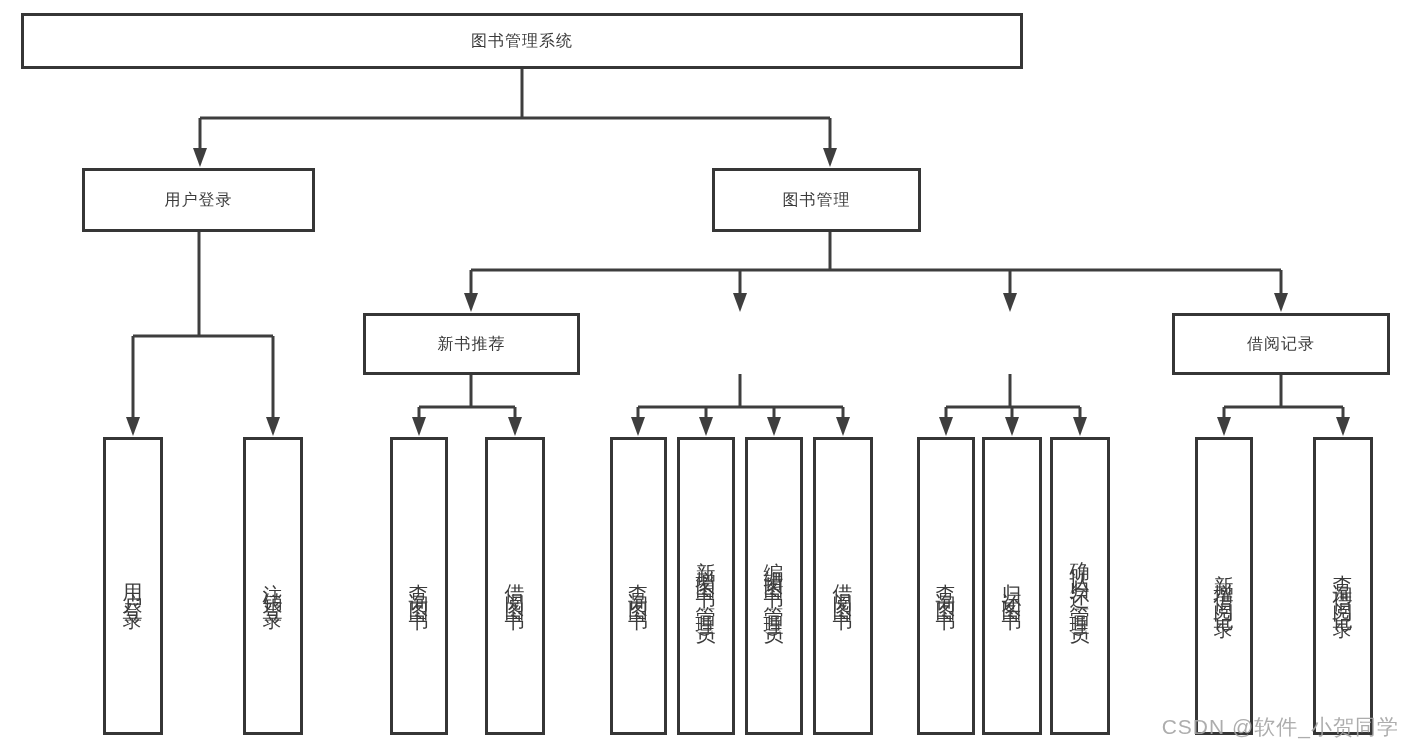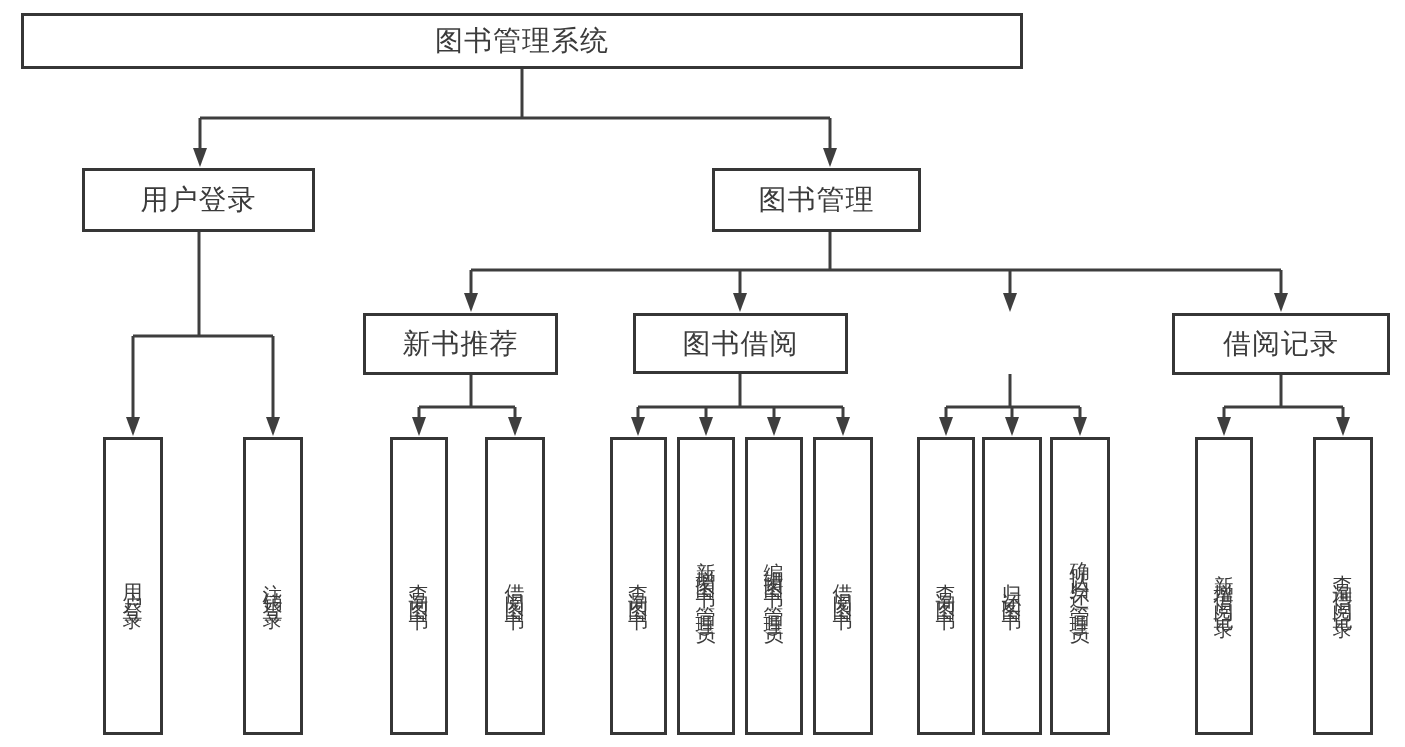--- a/index.html
+++ b/index.html
@@ -25,40 +25,40 @@
   }
   .node {
     position: absolute;
     box-sizing: border-box;
     border: 3px solid #363636;
     background: #ffffff;
     color: #3b3b3b;
     display: flex;
     align-items: center;
     justify-content: center;
-    font-size: 28px;
+    font-size: 16px;
     letter-spacing: 1px;
     line-height: 1;
   }
   .node.v {
     writing-mode: vertical-rl;
     text-orientation: mixed;
     letter-spacing: 9px;
     top: 437px;
     height: 298px;
     font-size: 20px;
     padding: 6px 0;
   }
   
   .n-root   { left: 21px;  top: 13px;  width: 1002px; height: 56px; }
   
   .n-login  { left: 82px;  top: 168px; width: 233px;  height: 64px; }
   .n-mgmt   { left: 712px; top: 168px; width: 209px;  height: 64px; }
   
-  .n-sec0   { left: 363px;  top: 313px; width: 195px; height: 62px; }
+  .n-sec0   { left: 363px;  top: 313px; width: 217px; height: 62px; }
   .n-sec1   { left: 633px;  top: 313px; width: 215px; height: 61px; }
   .n-sec2   { left: 903px;  top: 313px; width: 215px; height: 61px; }
   .n-sec3   { left: 1172px; top: 313px; width: 218px; height: 62px; text-align: center; }
   
   .n-g1c0 { left: 103px;  width: 60px; }
   .n-g1c1 { left: 243px;  width: 60px; }
   .n-g2c0 { left: 390px;  width: 58px; }
   .n-g2c1 { left: 485px;  width: 60px; }
   .n-g3c0 { left: 610px;  width: 57px; }
   .n-g3c1 { left: 677px;  width: 58px; }
@@ -150,34 +150,34 @@
       <path d="M1343 436 l-7 -19 h14 z"></path>
     </g>
   </svg>
 
   <div class="node n-root">图书管理系统</div>
 
   <div class="node n-login">用户登录</div>
   <div class="node n-mgmt">图书管理</div>
 
   <div class="node n-sec0">新书推荐</div>
-  <div class="node n-sec1">图书借阅</div>
   <div class="node n-sec3">借阅记录</div>
 
   <div class="node v n-g1c0">用户登录</div>
   <div class="node v n-g1c1">注销登录</div>
 
   <div class="node v n-g2c0">查询图书</div>
   <div class="node v n-g2c1">借阅图书</div>
 
   <div class="node v n-g3c0">查询图书</div>
   <div class="node v n-g3c1">新增图书（管理员）</div>
   <div class="node v n-g3c2">编辑图书（管理员）</div>
   <div class="node v n-g3c3">借阅图书</div>
 
   <div class="node v n-g4c0">查询图书</div>
   <div class="node v n-g4c1">归还图书</div>
   <div class="node v n-g4c2">确认归还（管理员）</div>
 
   <div class="node v n-g5c0">新增借阅记录</div>
   <div class="node v n-g5c1">查询借阅记录</div>
 
+  <div class="watermark">CSDN @软件_小贺同学</div>
 </div>
 
 </body></html>

